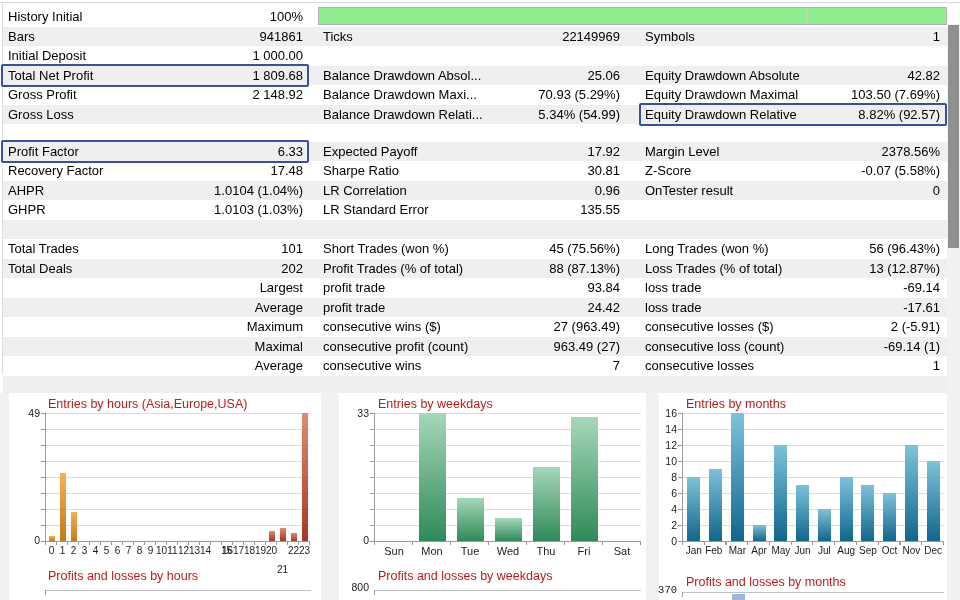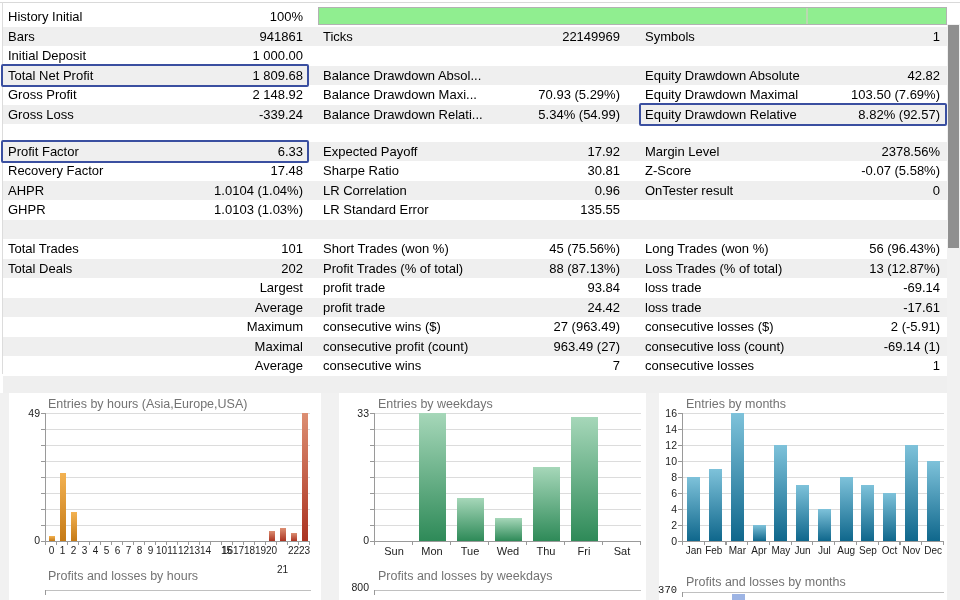--- a/index.html
+++ b/index.html
@@ -31,21 +31,21 @@
   #progress-sep{position:absolute;left:487px;top:0;width:2px;height:100%;background:#b9d9b0;}
   
   .gutter{position:absolute;top:393px;height:207px;background:#f1f1f1;}
   #gut0{left:0;width:9px;}
   #gut1{left:321px;width:18px;}
   #gut2{left:646px;width:13px;}
   
   #scroll-track{position:absolute;left:947px;top:24px;width:13px;height:576px;background:#f1f1f1;}
   #scroll-thumb{position:absolute;left:1px;top:1px;width:11px;height:223px;background:#8f8f8f;}
   
-  .chart-title{position:absolute;font-size:12.5px;color:#737373;white-space:nowrap;}
+  .chart-title{position:absolute;font-size:12.5px;color:#b91c1c;white-space:nowrap;}
   .ylab{position:absolute;font-size:10.5px;color:#1c1c1c;text-align:right;width:34px;}
   .plot{position:absolute;border-left:1px solid #9a9a9a;border-bottom:1px solid #9a9a9a;
         background-image:repeating-linear-gradient(to bottom,#dcdcdc 0 1px,transparent 1px 16px);}
   .bar{position:absolute;bottom:0;}
   .xlab{position:absolute;font-size:10px;color:#1c1c1c;text-align:center;white-space:nowrap;}
   .tickx{position:absolute;height:3px;}
   .ticky{position:absolute;width:4px;}
   .axline{position:absolute;height:1px;background:#c0c0c0;}
 </style>
 </head>
@@ -69,34 +69,34 @@
         <div class="cell c3v">1</div>
       </div>
       <div class="row " style="top: 46px;">
         <div class="cell c1l">Initial Deposit</div>
         <div class="cell c1v">1 000.00</div>
       </div>
       <div class="row g" style="top: 65.5px;">
         <div class="cell c1l">Total Net Profit</div>
         <div class="cell c1v">1 809.68</div>
         <div class="cell c2l">Balance Drawdown Absol...</div>
+        <div class="cell c2v">25.06</div>
         <div class="cell c3l">Equity Drawdown Absolute</div>
         <div class="cell c3v">42.82</div>
       </div>
       <div class="row " style="top: 85px;">
         <div class="cell c1l">Gross Profit</div>
         <div class="cell c1v">2 148.92</div>
         <div class="cell c2l">Balance Drawdown Maxi...</div>
         <div class="cell c2v">70.93 (5.29%)</div>
         <div class="cell c3l">Equity Drawdown Maximal</div>
         <div class="cell c3v">103.50 (7.69%)</div>
       </div>
       <div class="row g" style="top: 104.5px;">
         <div class="cell c1l">Gross Loss</div>
-        <div class="cell c1v">-339.24</div>
         <div class="cell c2l">Balance Drawdown Relati...</div>
         <div class="cell c2v">5.34% (54.99)</div>
         <div class="cell c3l">Equity Drawdown Relative</div>
         <div class="cell c3v">8.82% (92.57)</div>
       </div>
       <div class="row g" style="top: 141.5px;">
         <div class="cell c1l">Profit Factor</div>
         <div class="cell c1v">6.33</div>
         <div class="cell c2l">Expected Payoff</div>
         <div class="cell c2v">17.92</div>

